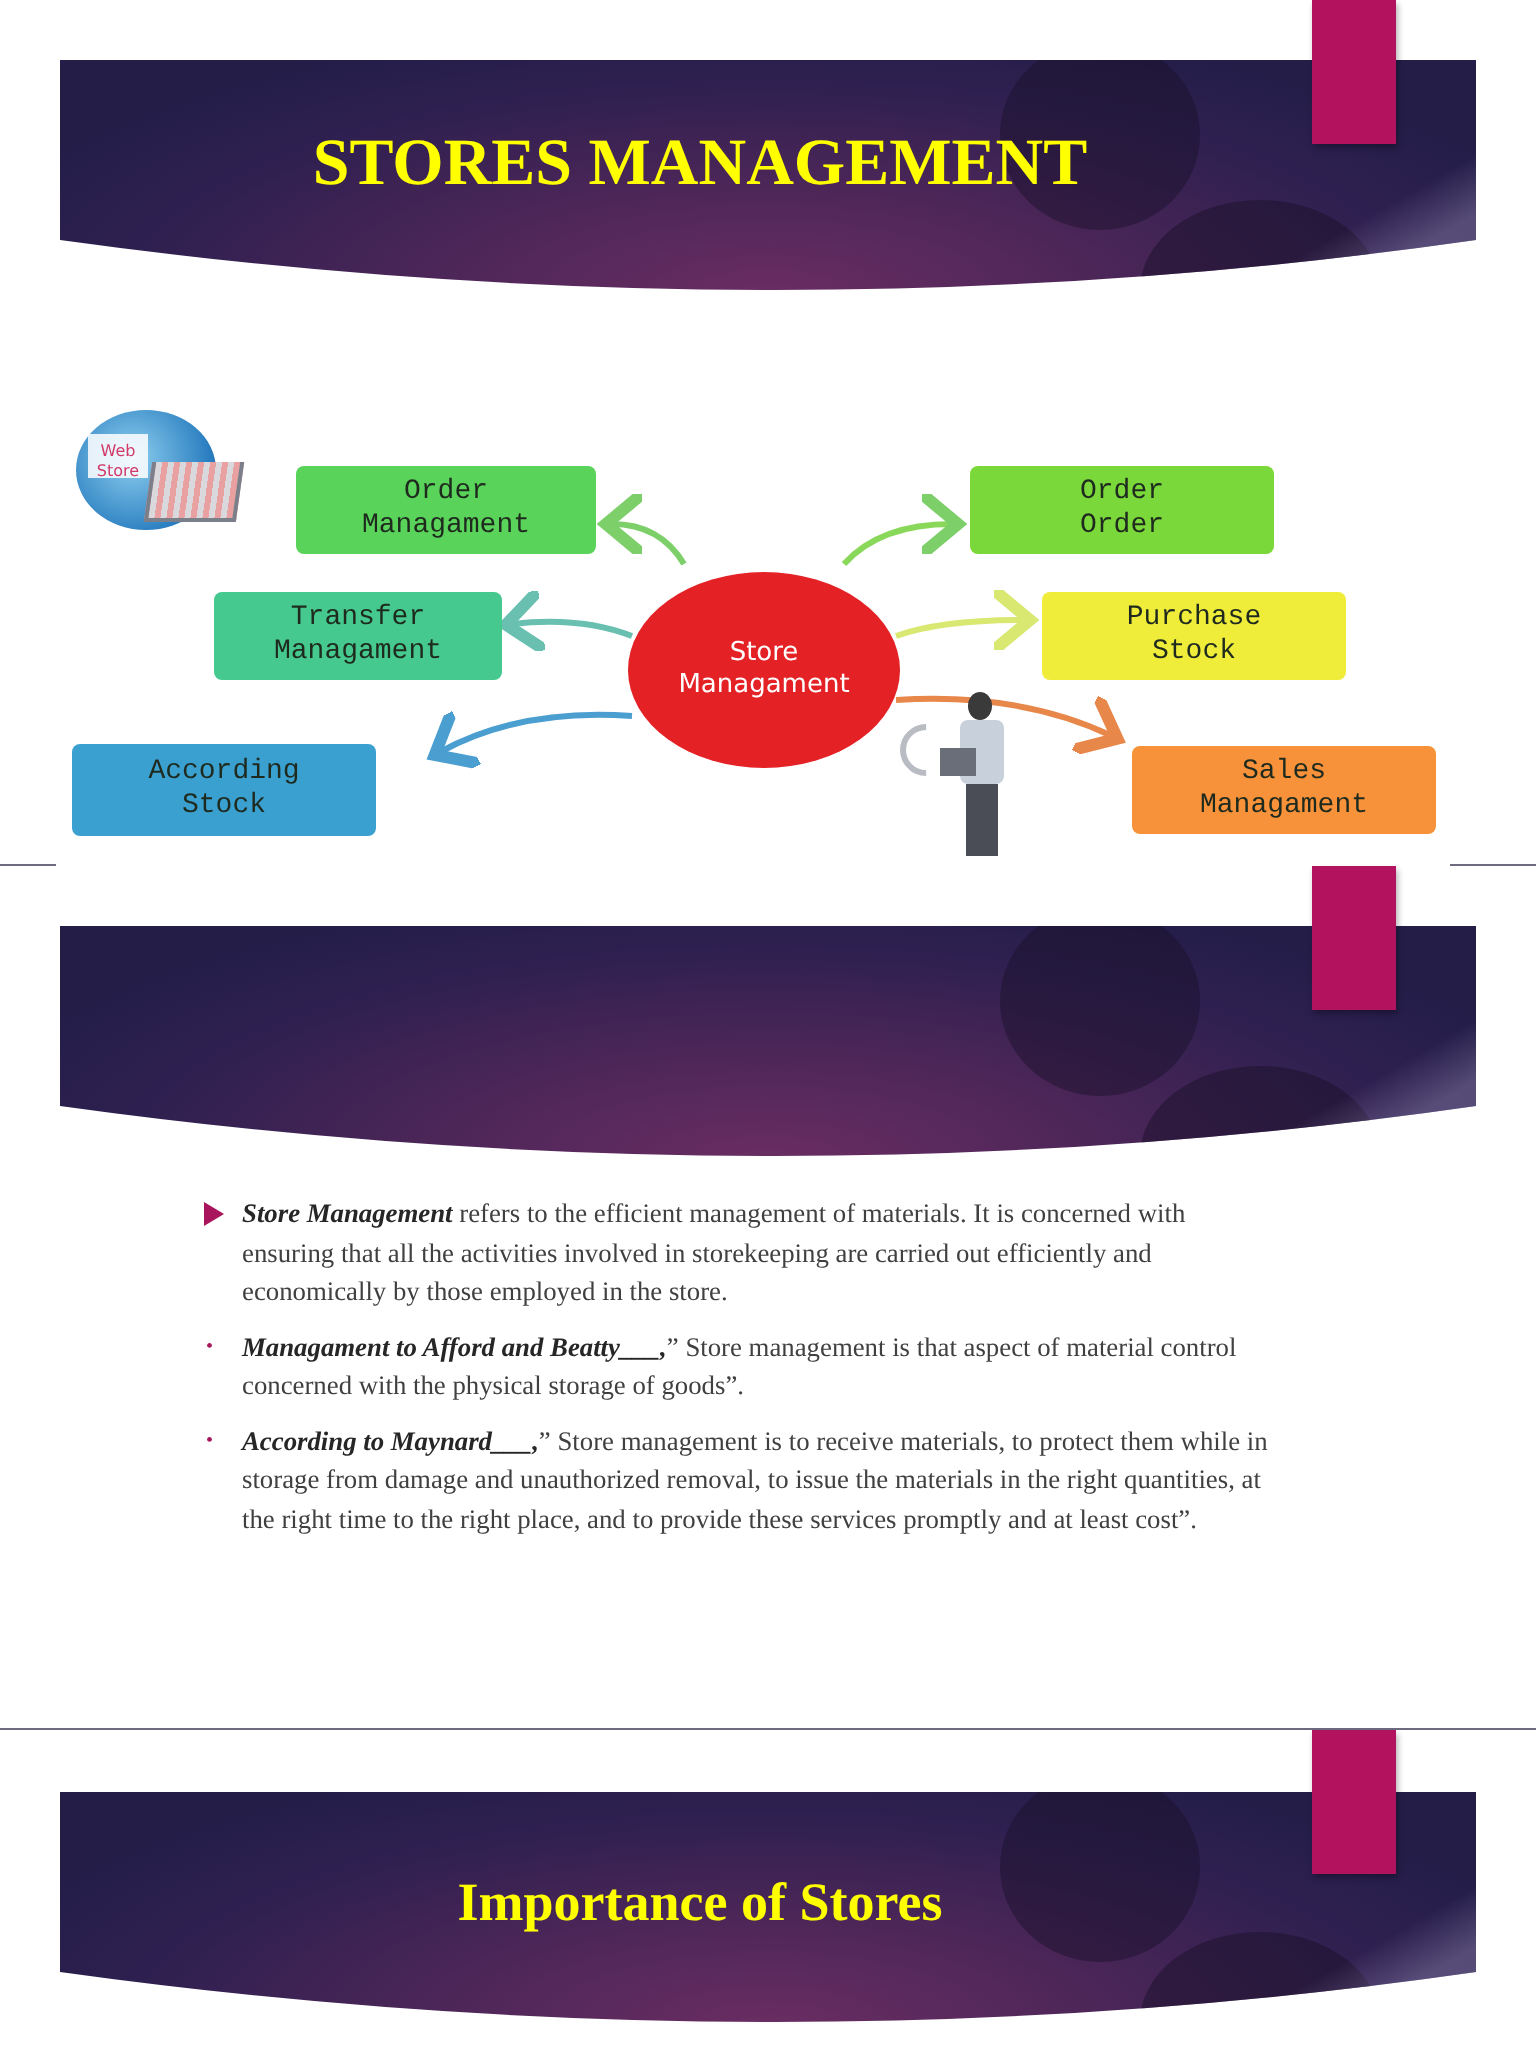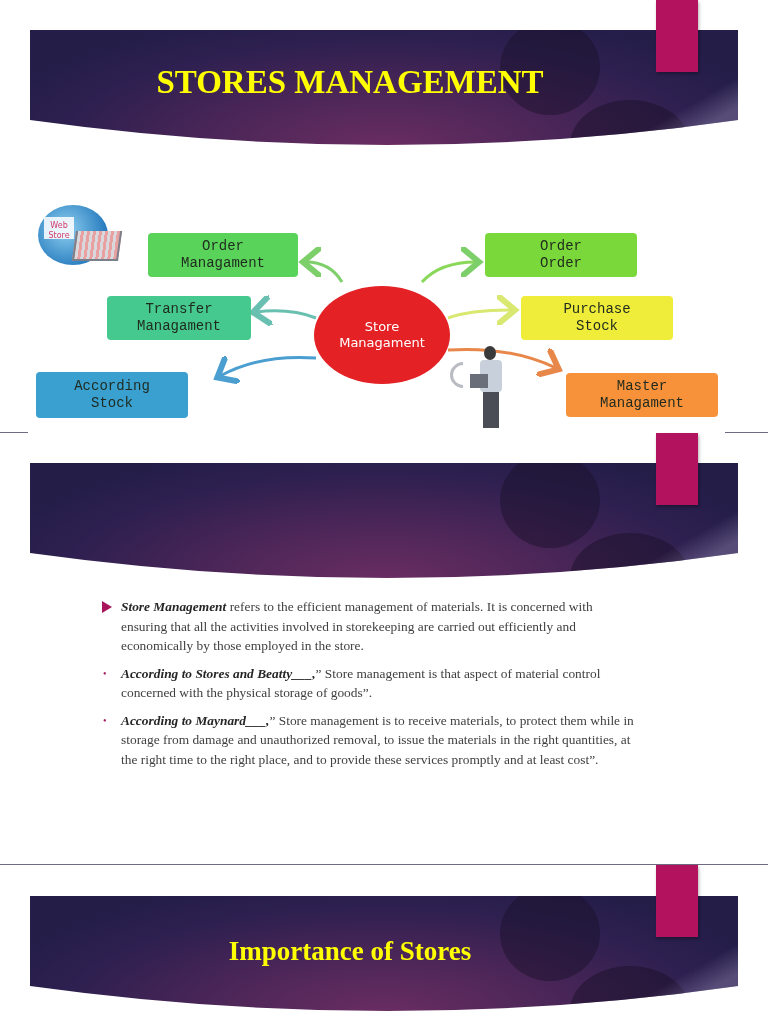--- a/index.html
+++ b/index.html
@@ -160,21 +160,21 @@
     </div>
     <div class="box" style="left:455px; top:83px; width:152px; height:44px; background:#7bd83a;">
       <div>Order</div>
       <div>Order</div>
     </div>
     <div class="box" style="left:491px; top:146px; width:152px; height:44px; background:#f0ec3a;">
       <div>Purchase</div>
       <div>Stock</div>
     </div>
     <div class="box" style="left:536px; top:223px; width:152px; height:44px; background:#f7923a;">
-      <div>Master</div>
+      <div>Sales</div>
       <div>Managament</div>
     </div>
 
     <div class="node-center">
       <div>Store</div>
       <div>Managament</div>
     </div>
 
     <div class="person">
       <div class="wifi"></div>
@@ -197,21 +197,21 @@
   </div>
   <div class="tab" style="top:1px;"></div>
 
   <div class="content" style="top:165px;">
     <div class="para">
       <span class="bullet-tri"></span>
       <b>Store Management</b><span> refers to the efficient management of materials. It is concerned with ensuring that all the activities involved in storekeeping are carried out efficiently and economically by those employed in the store.</span>
     </div>
     <div class="para">
       <span class="bullet-dot">•</span>
-      <b>According to Stores and Beatty___,</b><span>” Store management is that aspect of material control concerned with the physical storage of goods”.</span>
+      <b>Managament to Afford and Beatty___,</b><span>” Store management is that aspect of material control concerned with the physical storage of goods”.</span>
     </div>
     <div class="para">
       <span class="bullet-dot">•</span>
       <b>According to Maynard___,</b><span>” Store management is to receive materials, to protect them while in storage from damage and unauthorized removal, to issue the materials in the right quantities, at the right time to the right place, and to provide these services promptly and at least cost”.</span>
     </div>
   </div>
 </div>
 
 <div class="sep" style="top:864px; left:0; width:768px;"></div>
 

